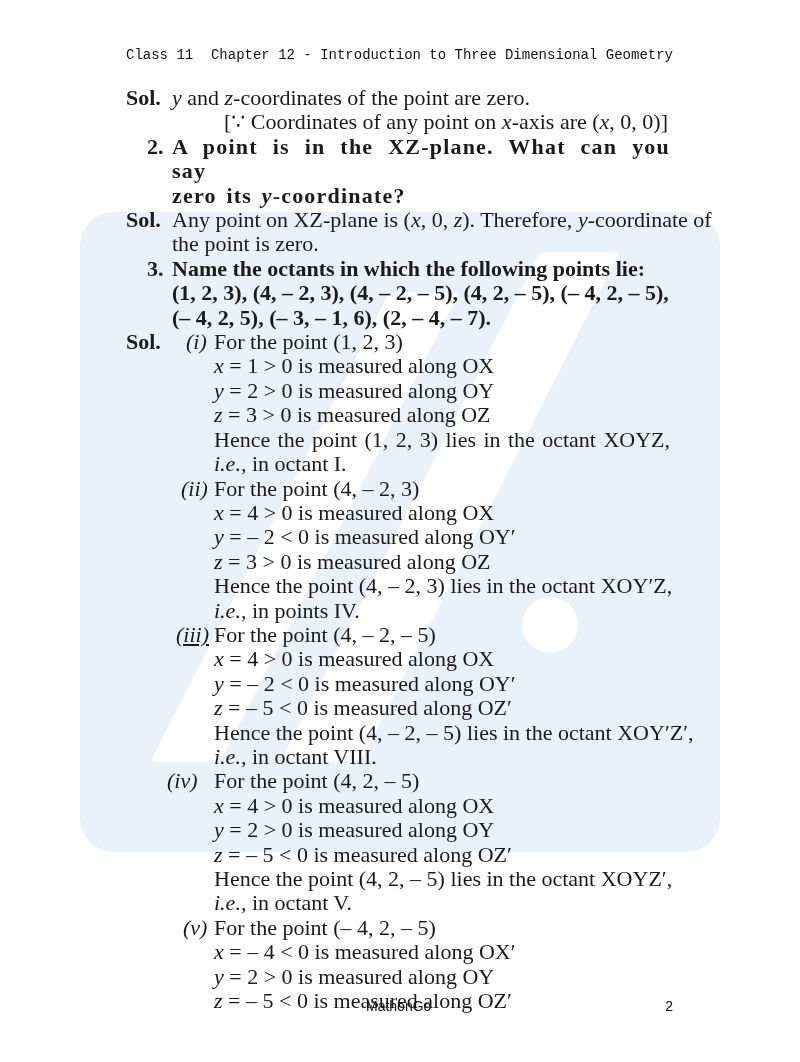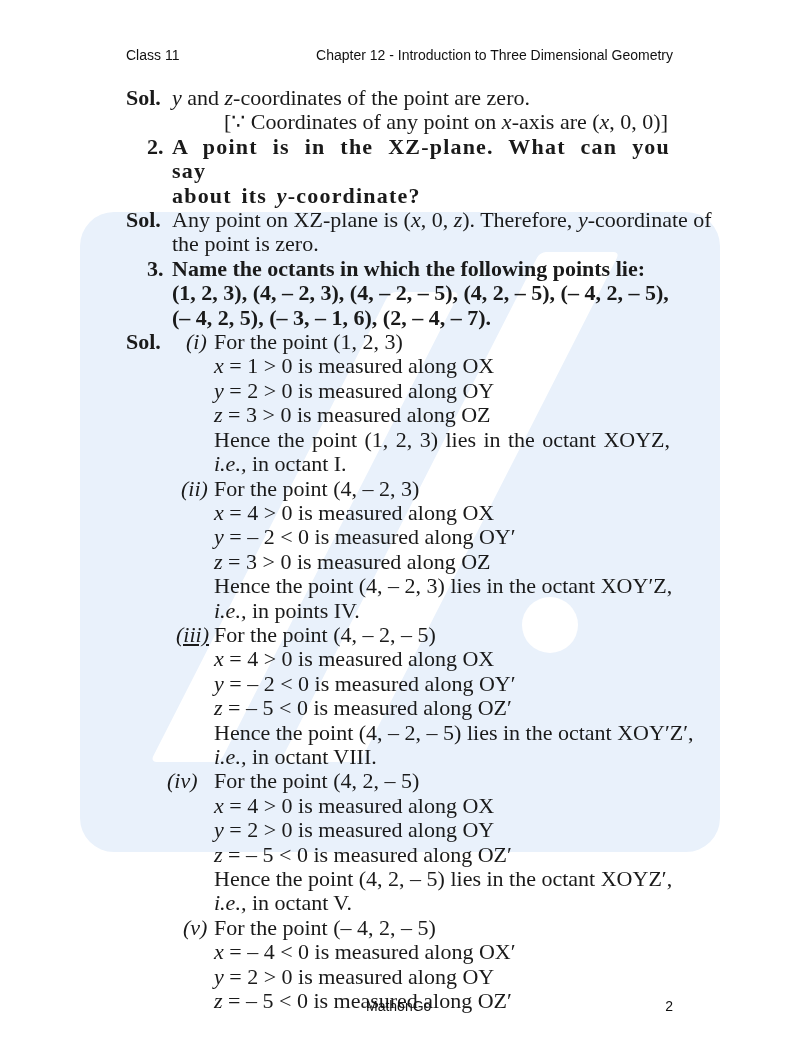--- a/index.html
+++ b/index.html
@@ -1,20 +1,20 @@
 <!DOCTYPE html>
 <html><head>
 <meta charset="utf-8">
 <style>
   html, body { margin: 0; padding: 0; background: #ffffff; }
   body { width: 800px; height: 1062px; position: relative; overflow: hidden; color: #1a1a1a; }
   .watermark { position: absolute; left: 80px; top: 212px; width: 640px; height: 640px; background: #e9f1fb; border-radius: 34px; overflow: hidden; }
   .wm-slash { position: absolute; background: #ffffff; transform: skewX(-27deg); border-radius: 6px; }
   .wm-dot { position: absolute; width: 56px; height: 56px; border-radius: 50%; background: #ffffff; }
-  .header { position: absolute; top: 47px; left: 126px; right: 127px; font-family: Liberation Sans, sans-serif; font-size: 14px; display: flex; justify-content: space-between; color: #111; }
+  .header { position: absolute; top: 47px; left: 126px; right: 127px; font-family: Liberation Mono, monospace; font-size: 14px; display: flex; justify-content: space-between; color: #111; }
   .footer { position: absolute; top: 998px; left: 366px; right: 127px; font-family: "Liberation Sans", sans-serif; font-size: 14px; display: flex; justify-content: space-between; color: #111; }
   .content { position: absolute; top: 86px; left: 126px; width: 544px; font-family: "Liberation Serif", serif; font-size: 22px; line-height: 24.4px; }
   .row { position: relative; white-space: nowrap; }
   .sol { font-weight: bold; position: absolute; left: 0; }
   .qnum { font-weight: bold; position: absolute; left: 21px; }
   .q { font-weight: bold; padding-left: 46px; white-space: normal; }
   .q.spaced { letter-spacing: 1.2px; word-spacing: 3px; }
   .just { text-align: justify; text-align-last: justify; }
   .t46 { padding-left: 46px; }
   .t88 { padding-left: 88px; }
@@ -42,21 +42,21 @@
     <span class="sol">Sol.</span>
     <span class="t46"><i>y</i><span> and </span><i>z</i><span>-coordinates of the point are zero.</span></span>
   </div>
   <div class="row right" style="padding-right:2px;">
     <span>[∵  Coordinates of any point on </span><i>x</i><span>-axis are (</span><i>x</i><span>, 0, 0)]</span>
   </div>
 
   <div class="row">
     <span class="qnum">2.</span>
     <div class="q spaced just">A point is in the XZ-plane. What can you say</div>
-    <div class="q spaced"><span>about its </span><i>y</i><span>-coordinate?</span></div>
+    <div class="q spaced"><span>zero its </span><i>y</i><span>-coordinate?</span></div>
   </div>
   <div class="row">
     <span class="sol">Sol.</span>
     <div class="t46 just"><span>Any point on XZ-plane is (</span><i>x</i><span>, 0, </span><i>z</i><span>). Therefore, </span><i>y</i><span>-coordinate of</span></div>
     <div class="t46">the point is zero.</div>
   </div>
 
   <div class="row">
     <span class="qnum">3.</span>
     <div class="q">Name the octants in which the following points lie:</div>

